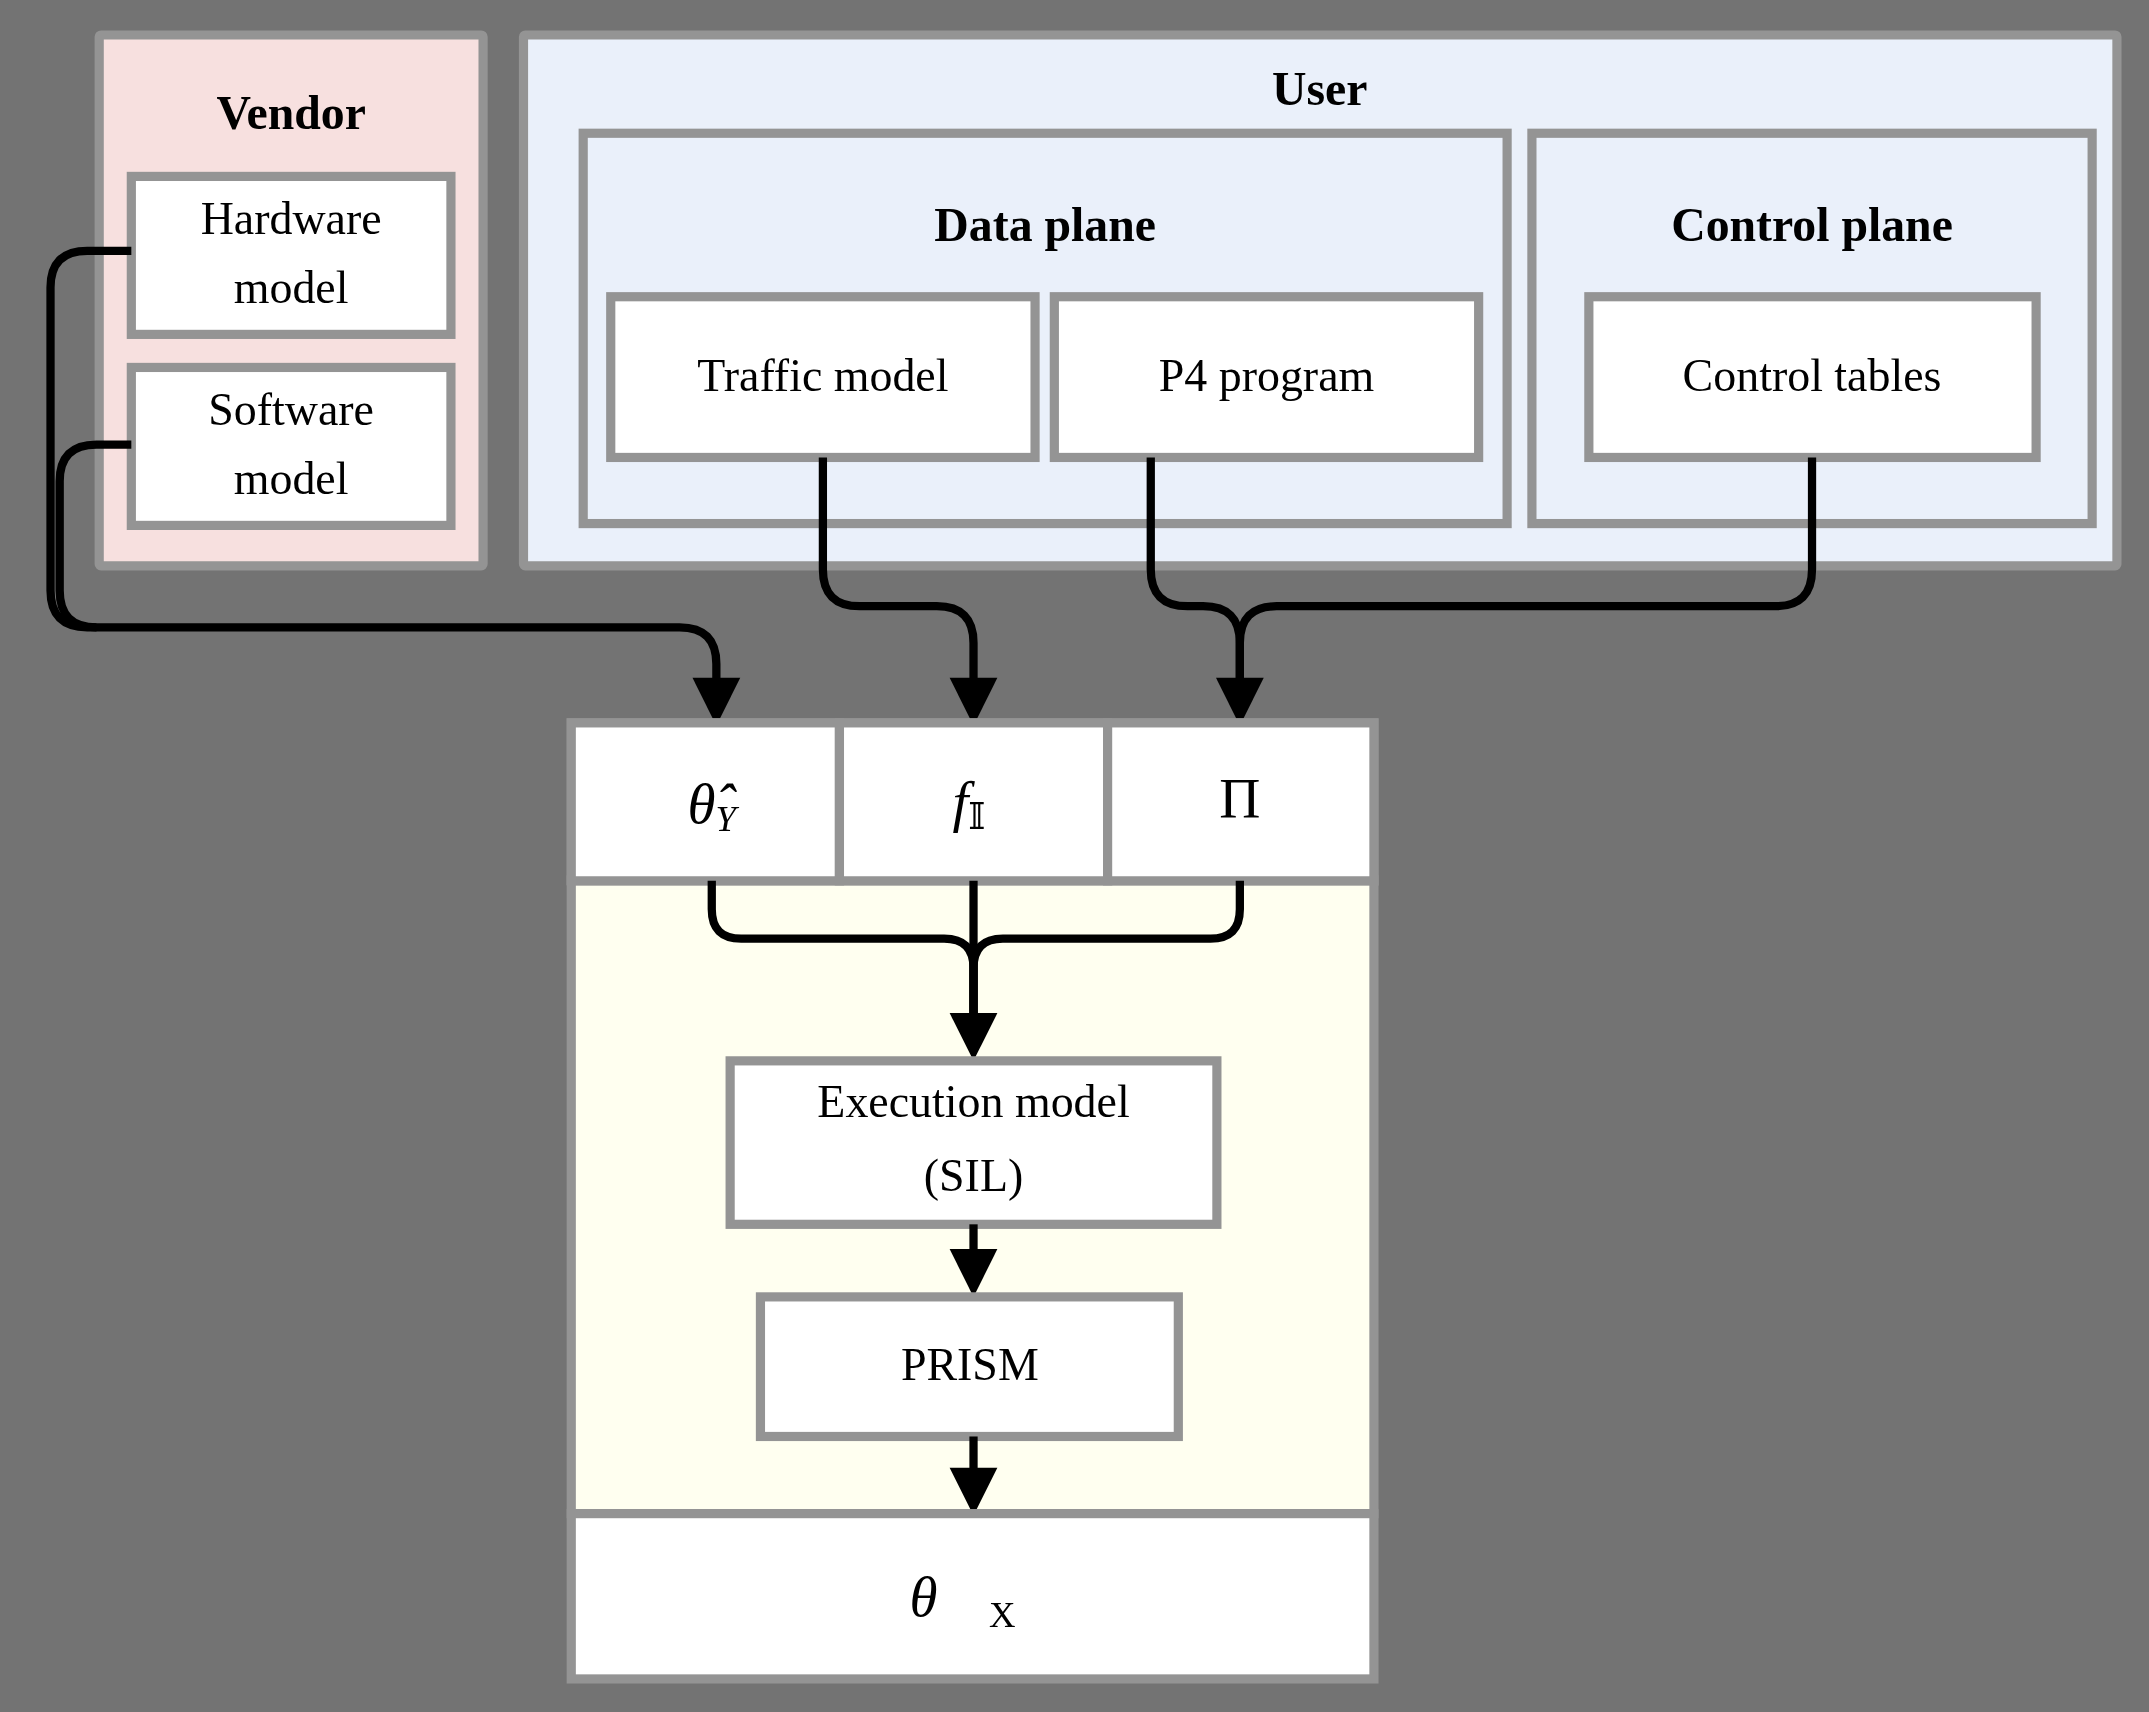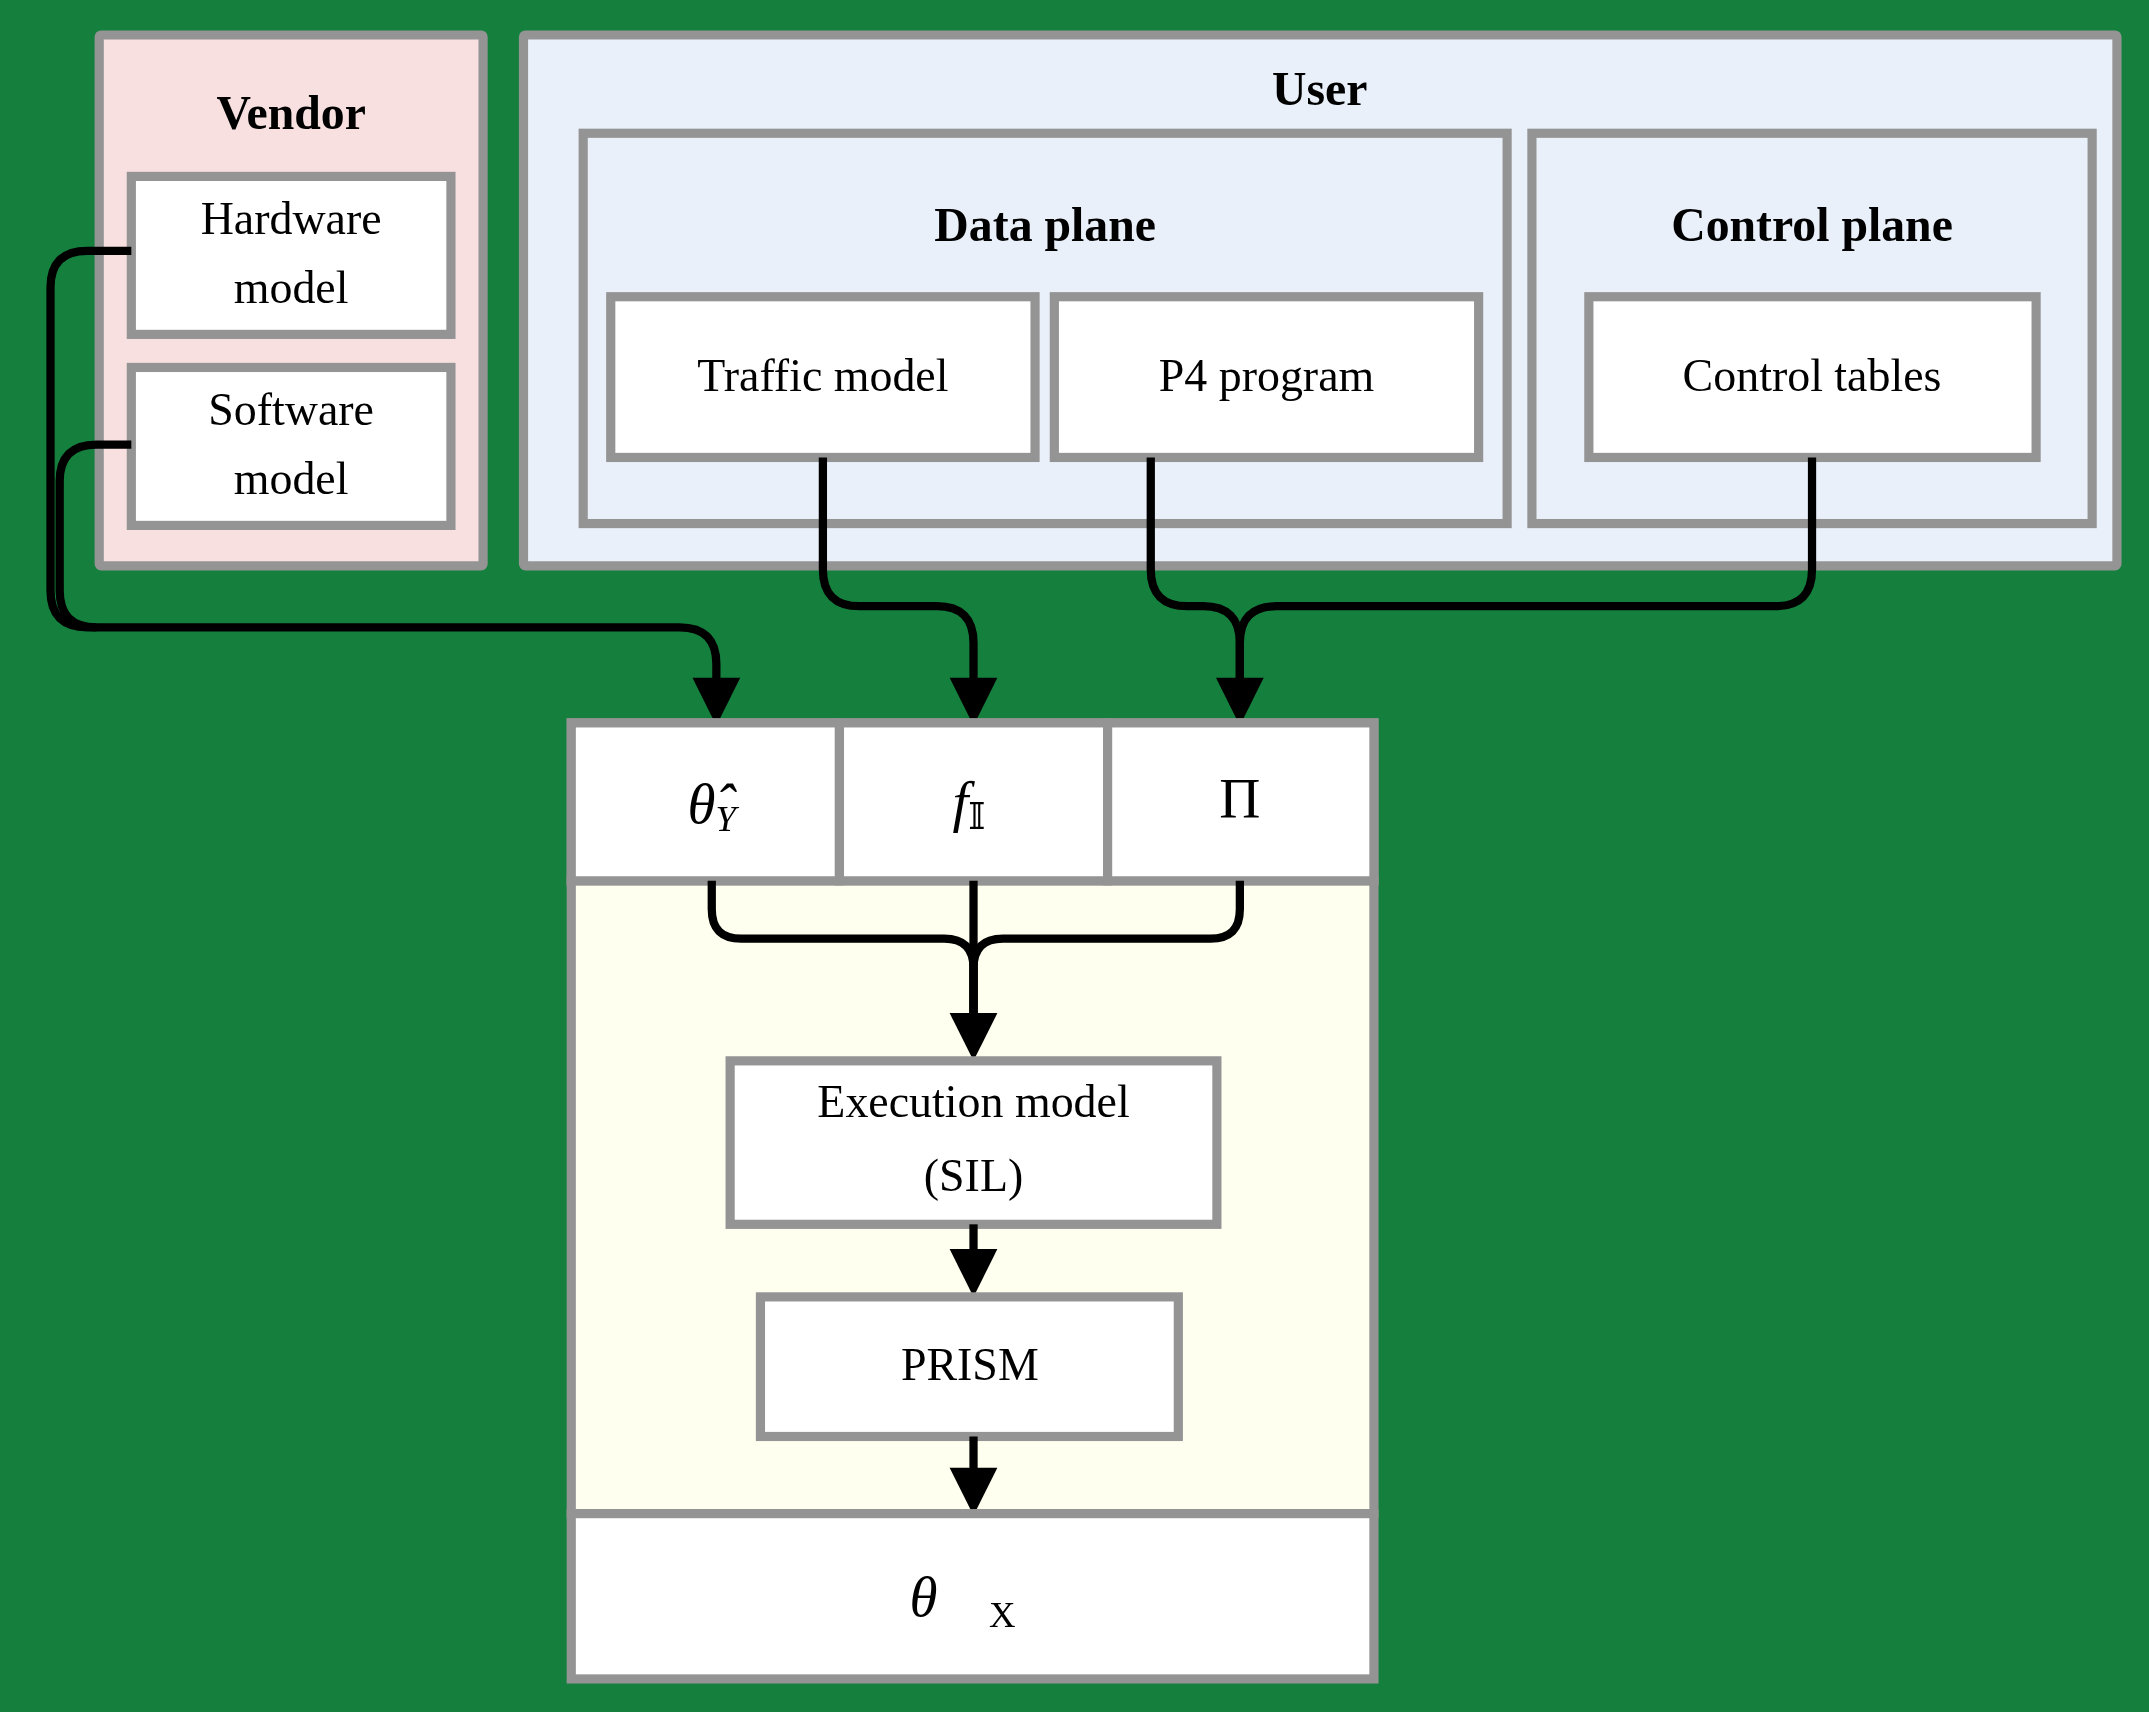--- a/index.html
+++ b/index.html
@@ -7,21 +7,21 @@
     padding: 0;
     background: #ffffff;
   }
   body {
     font-family: "Liberation Serif", "DejaVu Serif", serif;
   }
   #diagram-root {
     position: relative;
     width: 2150px;
     height: 1713px;
-    background: #15803d;
+    background: #737373;
     overflow: hidden;
   }
   svg.layer {
     position: absolute;
     top: 0;
     left: 0;
     width: 2150px;
     height: 1713px;
   }
   .grp-label {

